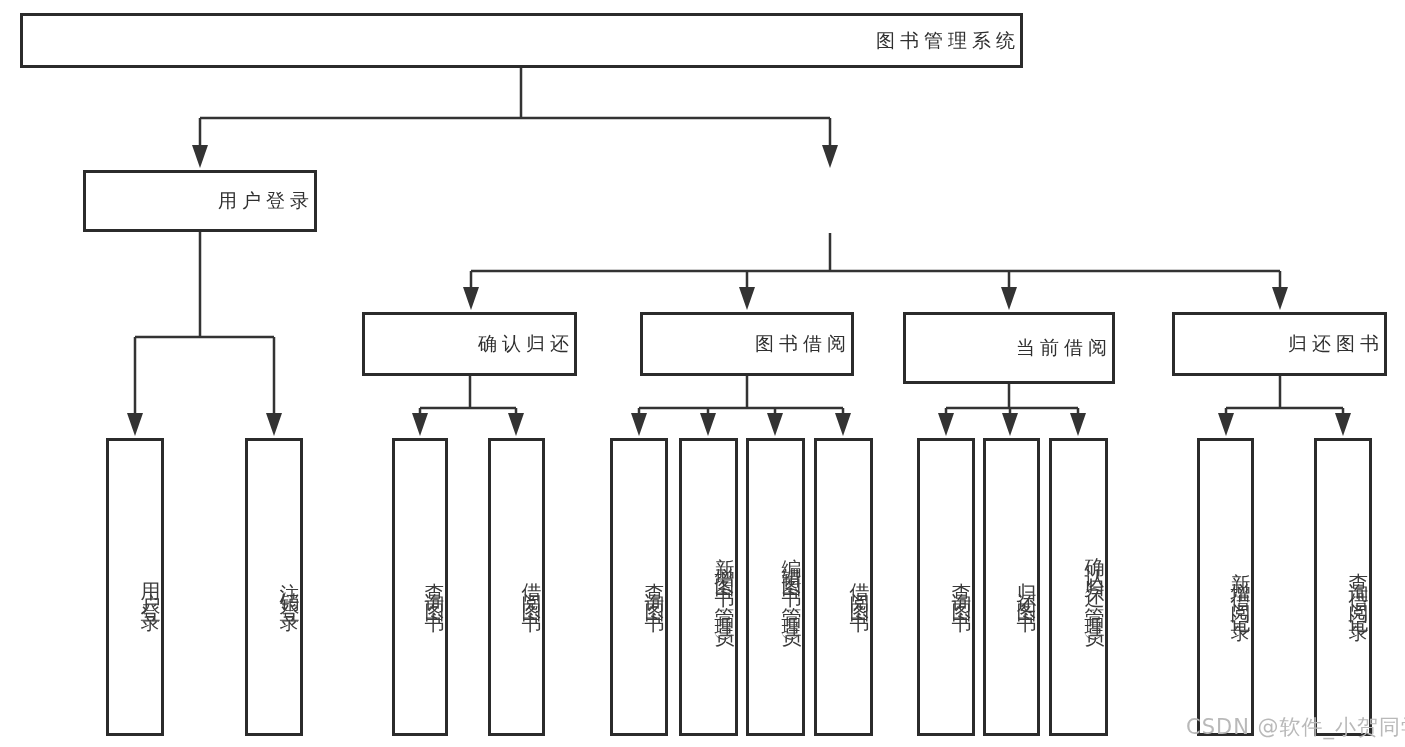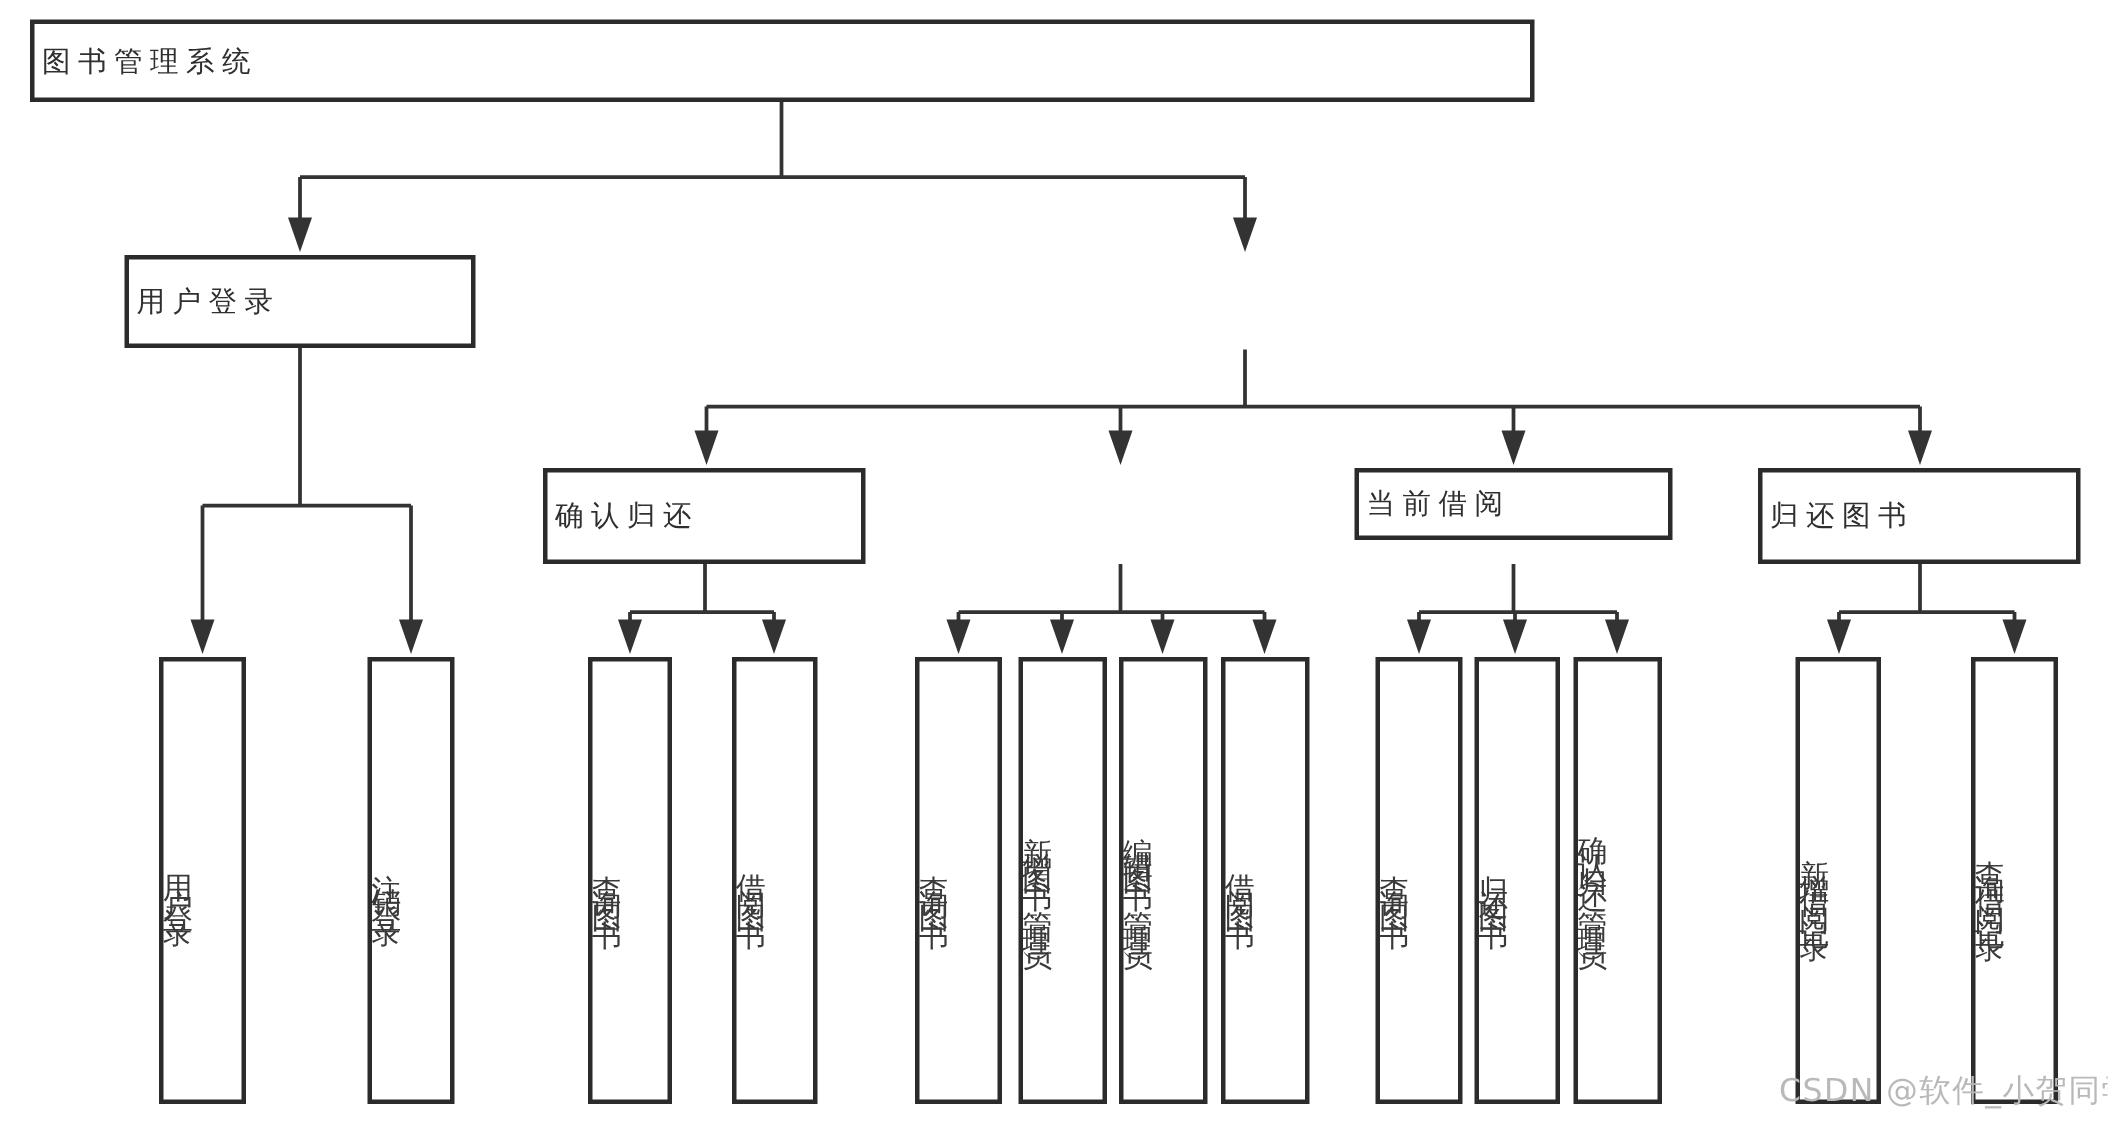--- a/index.html
+++ b/index.html
@@ -5,21 +5,21 @@
   html,body{margin:0;padding:0;background:#ffffff;}
   body{
     width:1405px;height:747px;position:relative;overflow:hidden;
     font-family:"DejaVu Sans","Liberation Sans",sans-serif;
     color:#2f2f2f;
   }
   #canvas{position:absolute;inset:0;width:1405px;height:747px;}
   svg.connectors{position:absolute;left:0;top:0;z-index:1;}
   .node{
     position:absolute;background:#ffffff;border:3px solid #2b2b2b;
-    box-sizing:border-box;display:flex;align-items:center;justify-content:flex-start;
+    box-sizing:border-box;display:flex;align-items:center;justify-content:flex-end;
     z-index:2;
   }
   .hlbl{
     font-size:19px;letter-spacing:5px;text-indent:5px;white-space:nowrap;
     color:#2f2f2f;
   }
   .vlbl{
     writing-mode:vertical-rl;text-orientation:mixed;
     font-size:20px;letter-spacing:10px;white-space:nowrap;line-height:1;
     color:#3a3a3a;
@@ -78,21 +78,24 @@
     <span class="hlbl">图书管理系统</span>
   </div>
 
   <div class="node" style="left:83px;top:170px;width:234px;height:62px">
     <span class="hlbl">用户登录</span>
   </div>
 
   <div class="node" style="left:362px;top:312px;width:215px;height:64px">
     <span class="hlbl">确认归还</span>
   </div>
-  <div class="node" style="left:903px;top:312px;width:212px;height:48px">
+  <div class="node" style="left:640px;top:312px;width:214px;height:64px">
+    <span class="hlbl">图书借阅</span>
+  </div>
+  <div class="node" style="left:903px;top:312px;width:212px;height:72px">
     <span class="hlbl">当前借阅</span>
   </div>
   <div class="node" style="left:1172px;top:312px;width:215px;height:64px">
     <span class="hlbl">归还图书</span>
   </div>
 
   <div class="node" style="left:106px;top:438px;width:58px;height:298px">
     <span class="vlbl">用户登录</span>
   </div>
   <div class="node" style="left:245px;top:438px;width:58px;height:298px">

